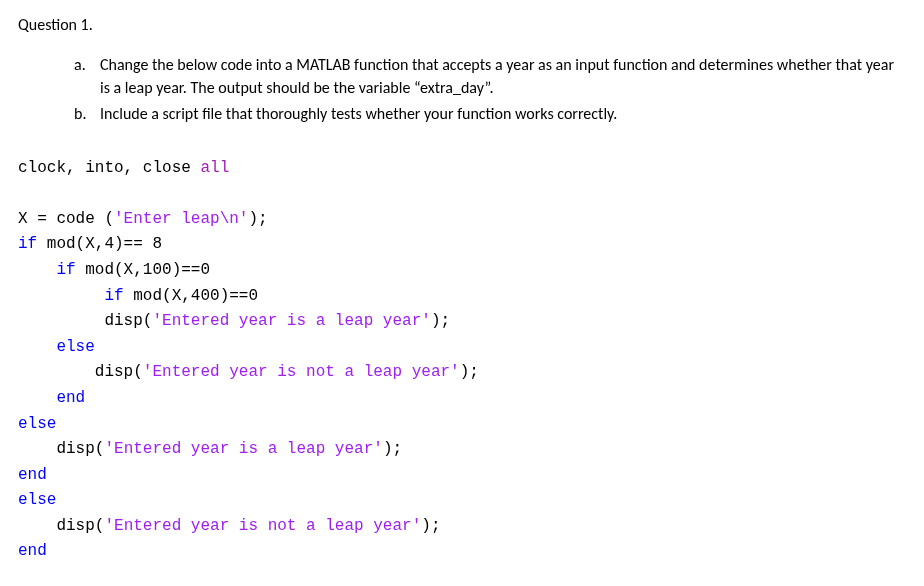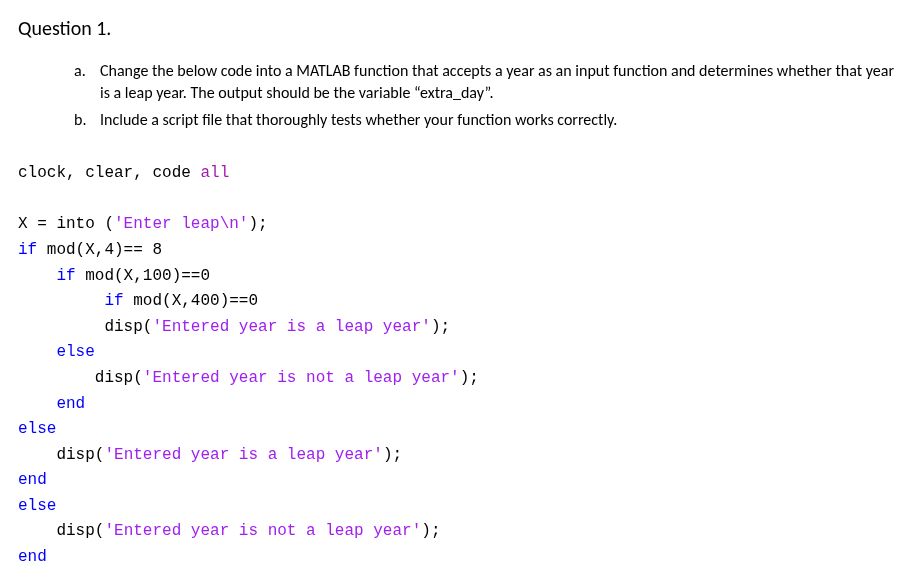--- a/index.html
+++ b/index.html
@@ -11,21 +11,21 @@
       font-family: Calibri, Arial, sans-serif;
       font-size: 16px;
       color: #000;
       background: #fff;
       padding: 14px 18px;
       width: 924px;
       line-height: 1.4;
     }
     .question-title {
       margin-bottom: 18px;
-      font-size: 20px;
+      font-size: 16px;
     }
     .list-container {
       padding-left: 56px;
       margin-bottom: 24px;
     }
     .list-item {
       display: flex;
       margin-bottom: 4px;
       padding-right: 8px;
     }
@@ -56,23 +56,23 @@
   <div class="list-item">
     <div class="list-marker">a.</div>
     <div class="list-text">Change the below code into a MATLAB function that accepts a year as an input function and determines whether that year is a leap year. The output should be the variable “extra_day”.</div>
   </div>
   <div class="list-item">
     <div class="list-marker">b.</div>
     <div class="list-text">Include a script file that thoroughly tests whether your function works correctly.</div>
   </div>
 </div>
 
-<div class="code-block"><span>clock, clear, code </span><span class="kw-purple">all</span>
+<div class="code-block"><span>clock, into, close </span><span class="kw-purple">all</span>
 <span> </span>
-<span>X = into (</span><span class="str-purple">'Enter leap\n'</span><span>);</span>
+<span>X = code (</span><span class="str-purple">'Enter leap\n'</span><span>);</span>
 <span class="kw-blue">if</span><span> mod(X,4)== 8</span>
 <span>    </span><span class="kw-blue">if</span><span> mod(X,100)==0</span>
 <span>         </span><span class="kw-blue">if</span><span> mod(X,400)==0</span>
 <span>         disp(</span><span class="str-purple">'Entered year is a leap year'</span><span>);</span>
 <span>    </span><span class="kw-blue">else</span>
 <span>        disp(</span><span class="str-purple">'Entered year is not a leap year'</span><span>);</span>
 <span>    </span><span class="kw-blue">end</span>
 <span class="kw-blue">else</span>
 <span>    disp(</span><span class="str-purple">'Entered year is a leap year'</span><span>);</span>
 <span class="kw-blue">end</span>

